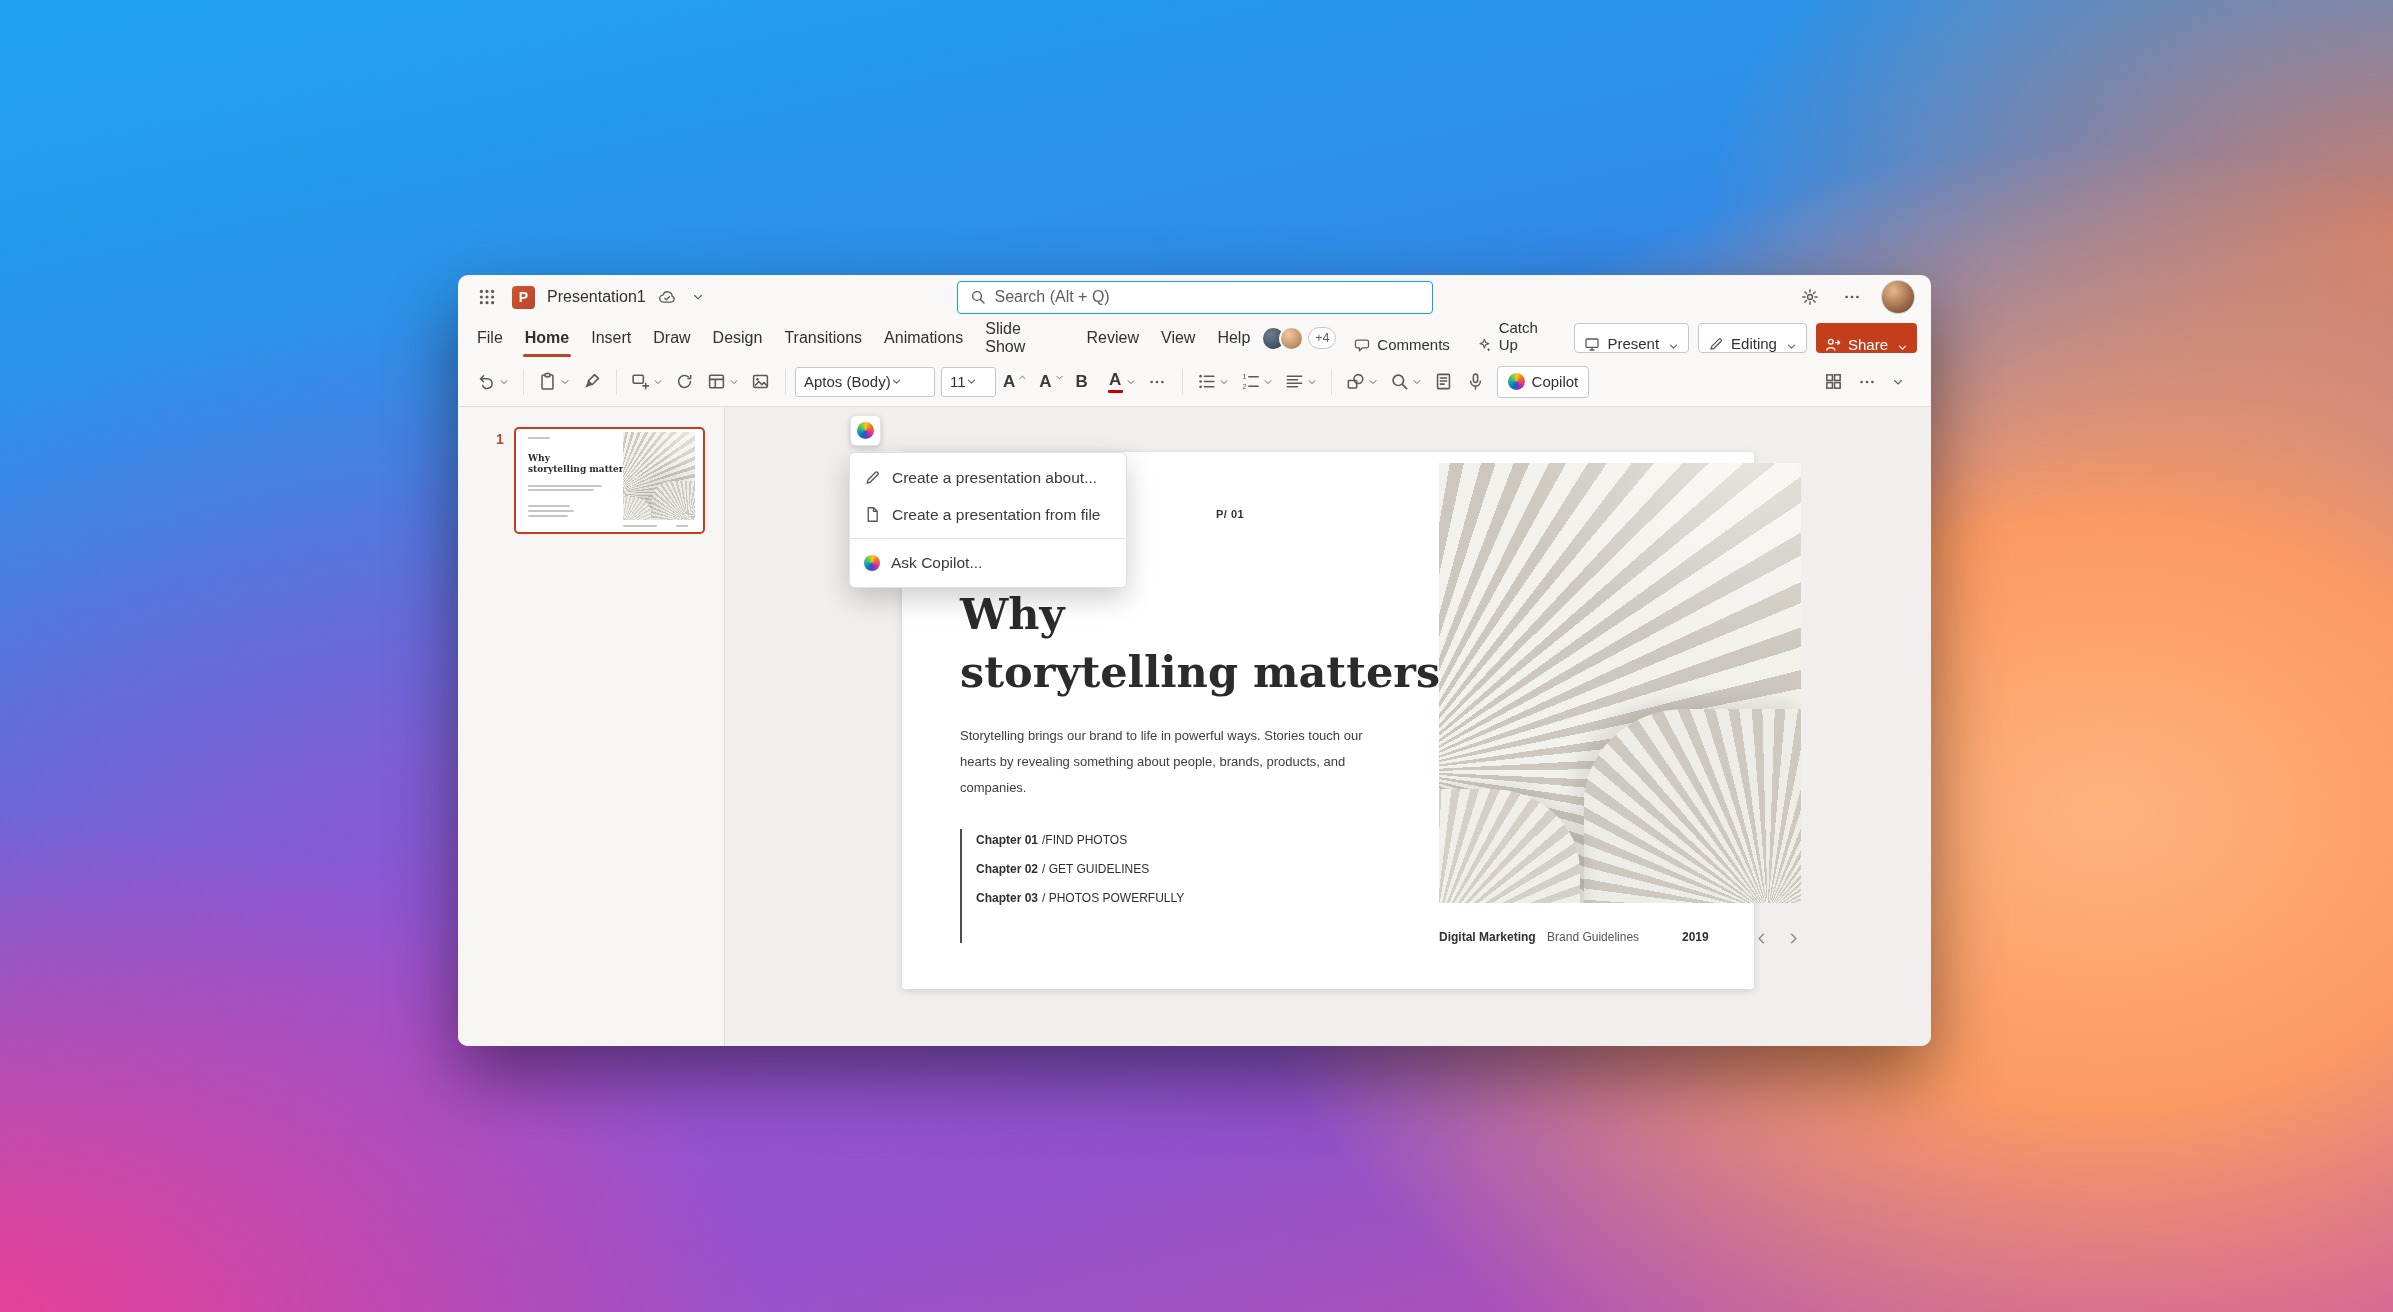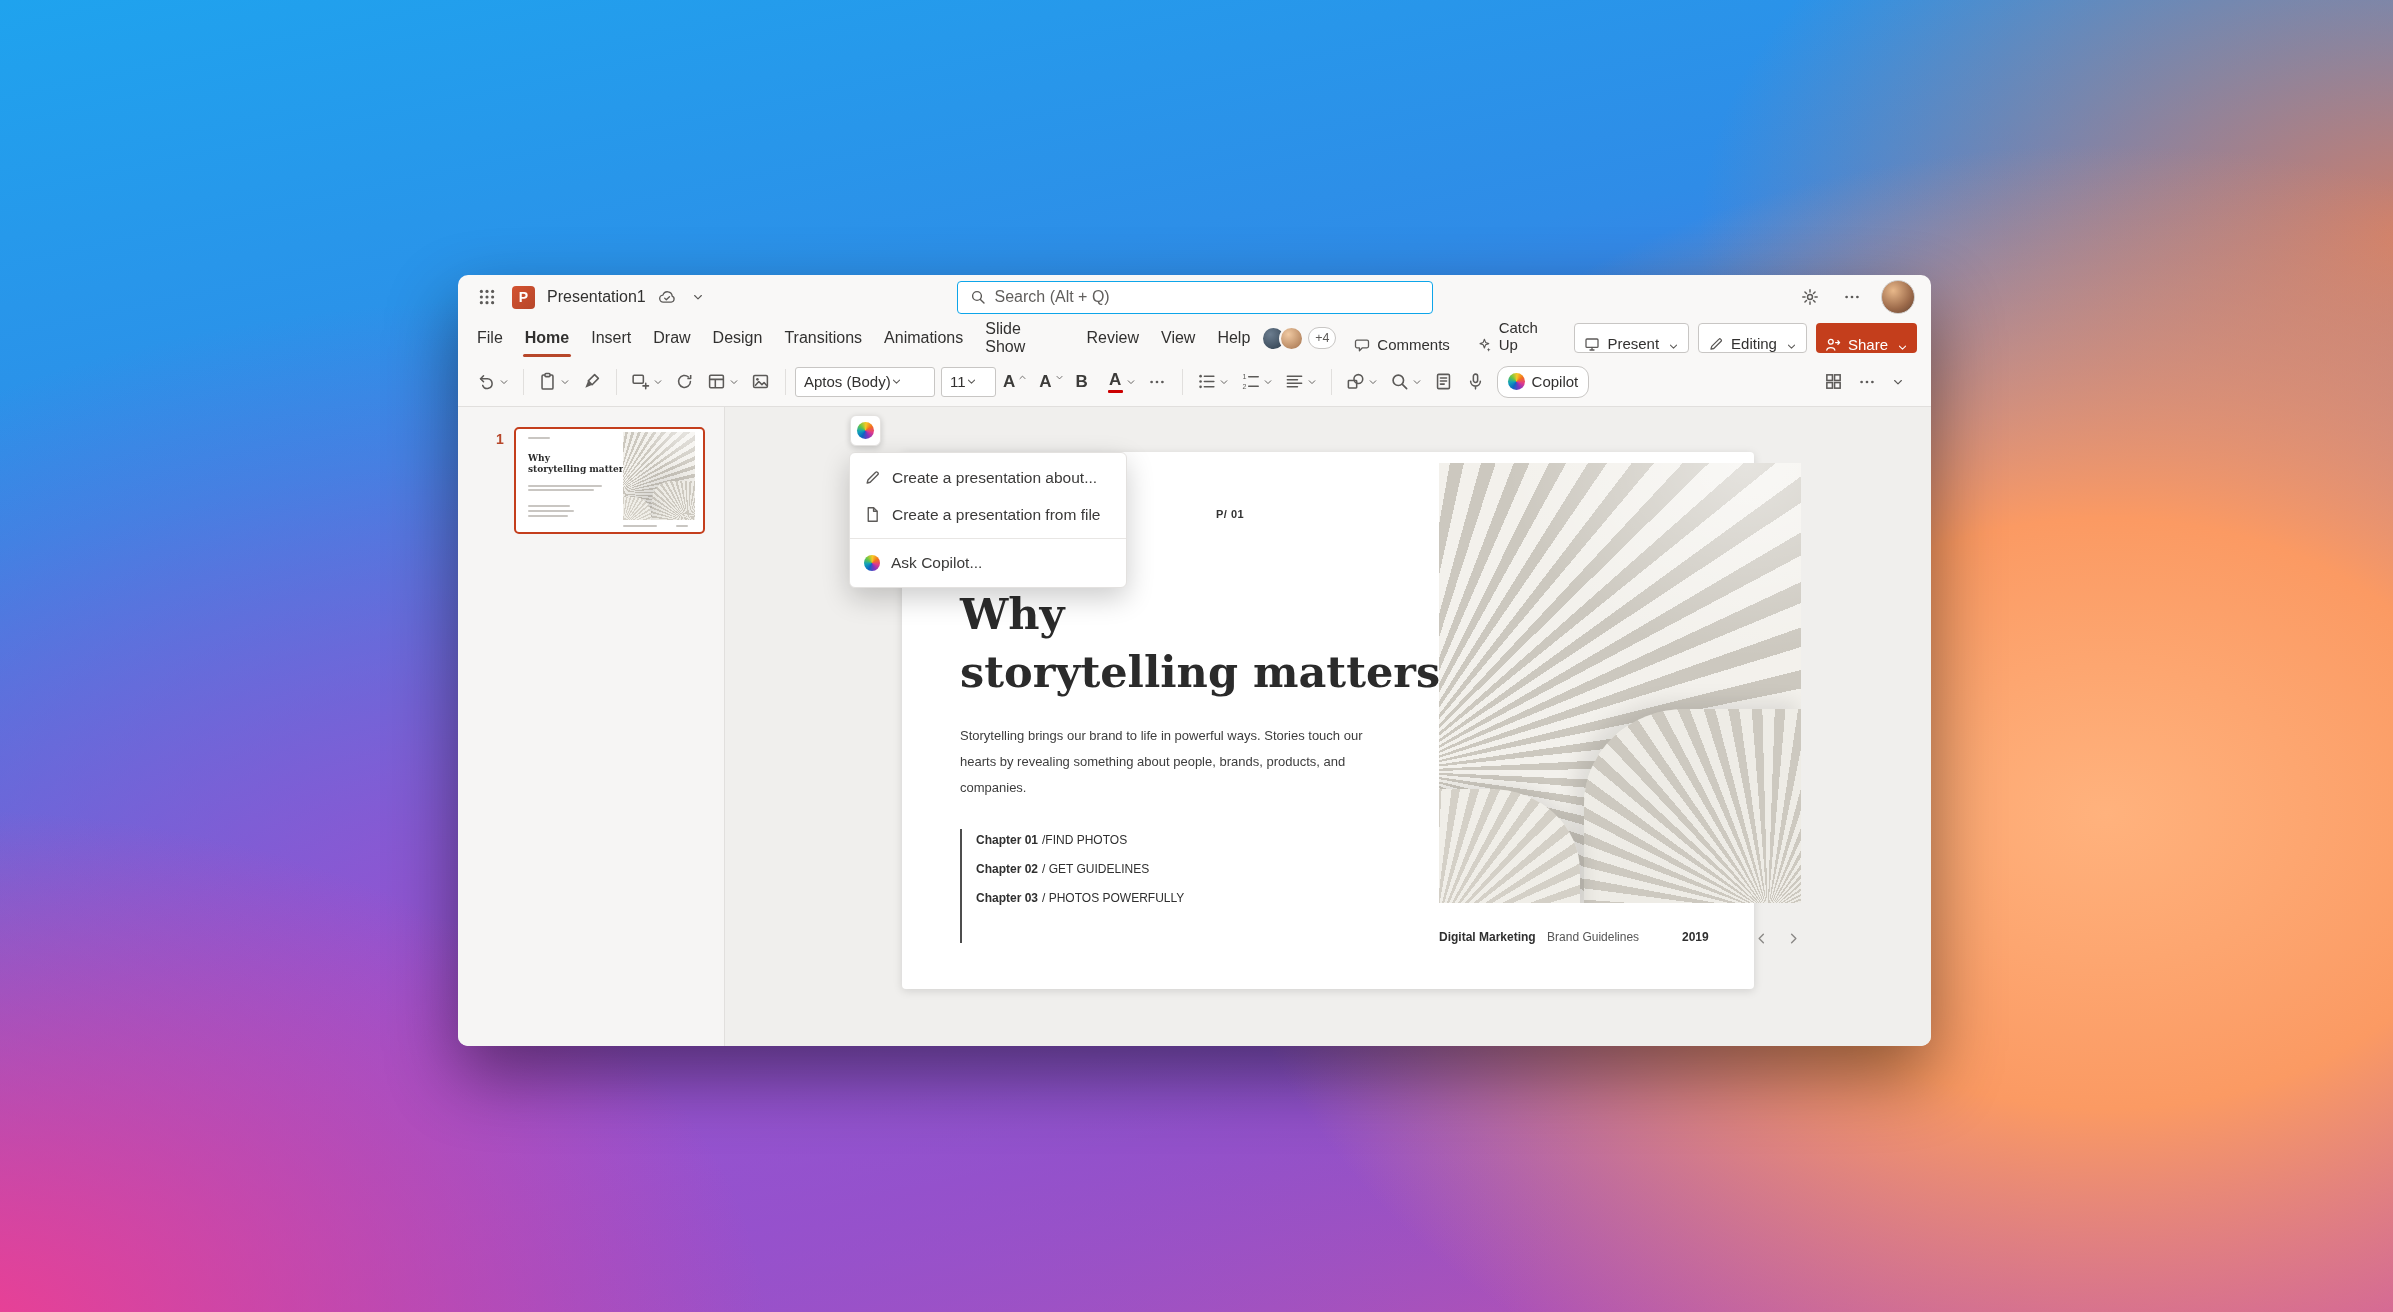--- a/index.html
+++ b/index.html
@@ -56,21 +56,21 @@
   .toolbar{height:50px;display:flex;align-items:center;padding:0 14px;gap:2px;border-bottom:1px solid #e1dfdd;flex:0 0 auto}
   .tbtn{height:32px;min-width:30px;padding:0 5px;border-radius:4px;display:flex;align-items:center;gap:3px;cursor:pointer}
   .sep{width:1px;height:26px;background:#e1dfdd;margin:0 7px;flex:0 0 auto}
   .font-select{border:1px solid #c8c6c4;background:#fff;height:30px;border-radius:3px;display:flex;align-items:center;
     padding:0 8px;font-size:15px;color:#323130;cursor:pointer}
   .fname{width:140px;margin-right:4px}
   .fsize{width:55px}
   .ltr{font-size:17px;font-weight:600;color:#3c3b39;line-height:1}
   .fc-wrap{display:flex;flex-direction:column;align-items:center;gap:2px}
   .fc-bar{width:15px;height:3px;background:#c00;border-radius:1px}
-  .copilot-pill{border:1px solid #c8c6c4;background:#fff;height:32px;border-radius:11px;display:flex;align-items:center;
+  .copilot-pill{border:1px solid #c8c6c4;background:#fff;height:32px;border-radius:4px;display:flex;align-items:center;
     gap:7px;padding:0 10px;font-size:15px;color:#323130;cursor:pointer;margin-left:4px}
   .cp-disc{width:17px;height:17px;border-radius:50%;
     background:conic-gradient(from 210deg,#0b67c2,#12a3b8,#6bc644,#f7c927,#f2711c,#e1398c,#7a35c1,#0b67c2)}
   .tb-end{margin-left:auto;display:flex;align-items:center;gap:4px}
 
   
   .workarea{flex:1;display:flex;min-height:0}
   .panel{width:267px;flex:0 0 auto;background:#f6f5f4;border-right:1px solid #e1dfdd;position:relative}
   .slide-num{position:absolute;left:38px;top:24px;font-size:14px;font-weight:700;color:#b7472a}
   .thumb{position:absolute;left:56px;top:20px;width:191px;height:107px;background:#fff;border:2px solid #c43e1c;

